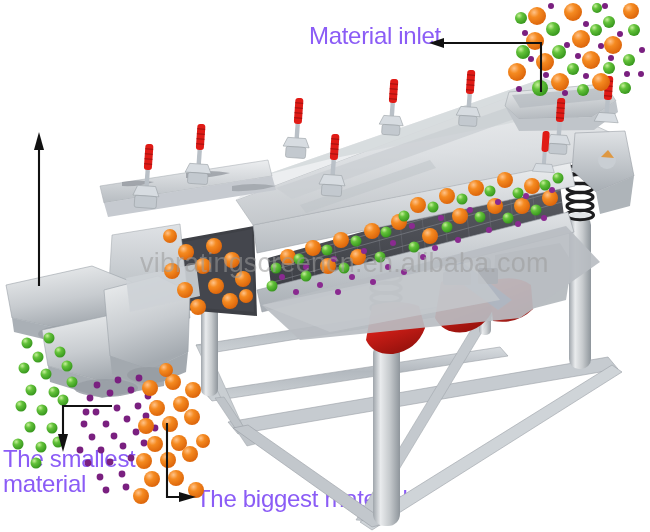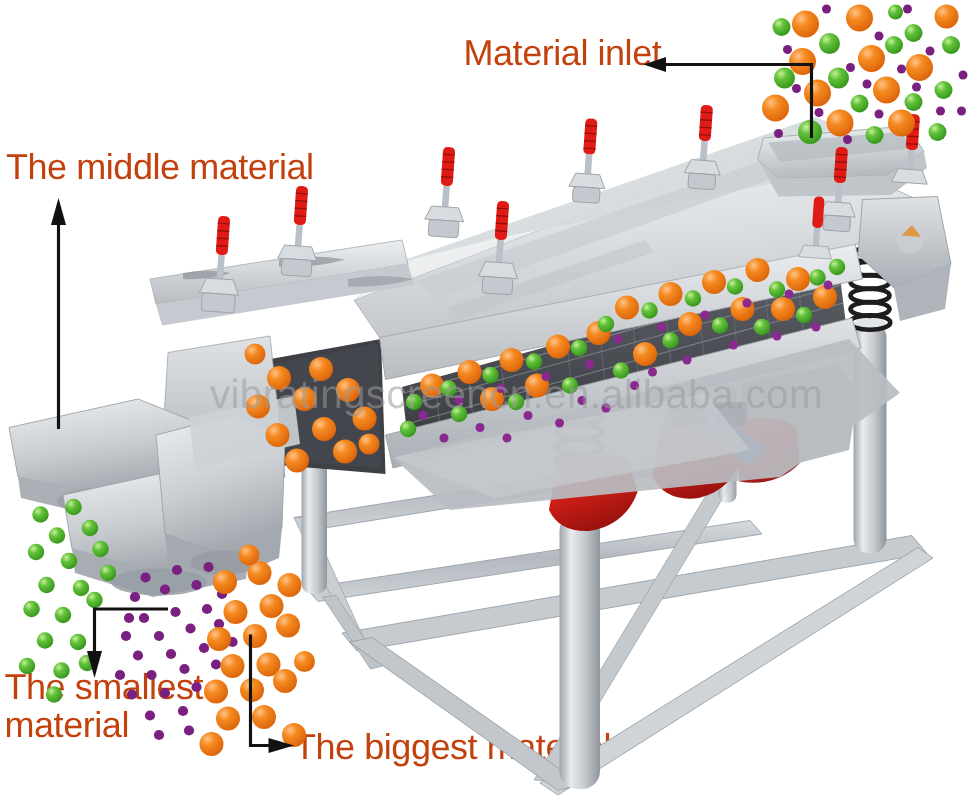--- a/index.html
+++ b/index.html
@@ -1,21 +1,21 @@
 <!DOCTYPE html>
 <html><head>
 <meta charset="utf-8">
 <style>
   html,body{margin:0;padding:0;background:#fff;}
   body{width:650px;height:532px;overflow:hidden;
        font-family:"Liberation Sans","DejaVu Sans",sans-serif;}
   #stage{position:relative;width:650px;height:532px;background:#ffffff;overflow:hidden;}
 
   
-  .anno{position:absolute;color:#c2410c;font-weight:400;letter-spacing:-.3px;
+  .anno{position:absolute;color:#8b5cf6;font-weight:400;letter-spacing:-.3px;
         line-height:1.02;white-space:pre;}
   #lbl-inlet{left:309px;top:24px;font-size:24px;}
   #lbl-middle{left:4px;top:100px;font-size:24px;}
   #lbl-smallest{left:3px;top:446px;font-size:24px;line-height:1.05;}
   #lbl-biggest{left:196px;top:487px;font-size:24px;}
 
   
   svg.layer{position:absolute;left:0;top:0;width:650px;height:532px;overflow:visible;}
   #machine{z-index:2}
   #particles{z-index:3}
@@ -561,18 +561,17 @@
     </g>
     <polygon points="63,452 58,434 68,434" fill="#111"></polygon>
 
     <g stroke="#111" stroke-width="2.1" fill="none">
       <path d="M167,423 L167,497 L182,497"></path>
     </g>
     <polygon points="196,497 179,492 179,502" fill="#111"></polygon>
   </svg>
 
   <div class="anno" id="lbl-inlet">Material inlet</div>
-  <div class="anno" id="lbl-middle">The middle material</div>
   <div class="anno" id="lbl-smallest">The smallest
 material</div>
   <div class="anno" id="lbl-biggest">The biggest material</div>
 
 </div>
 
 </body></html>

